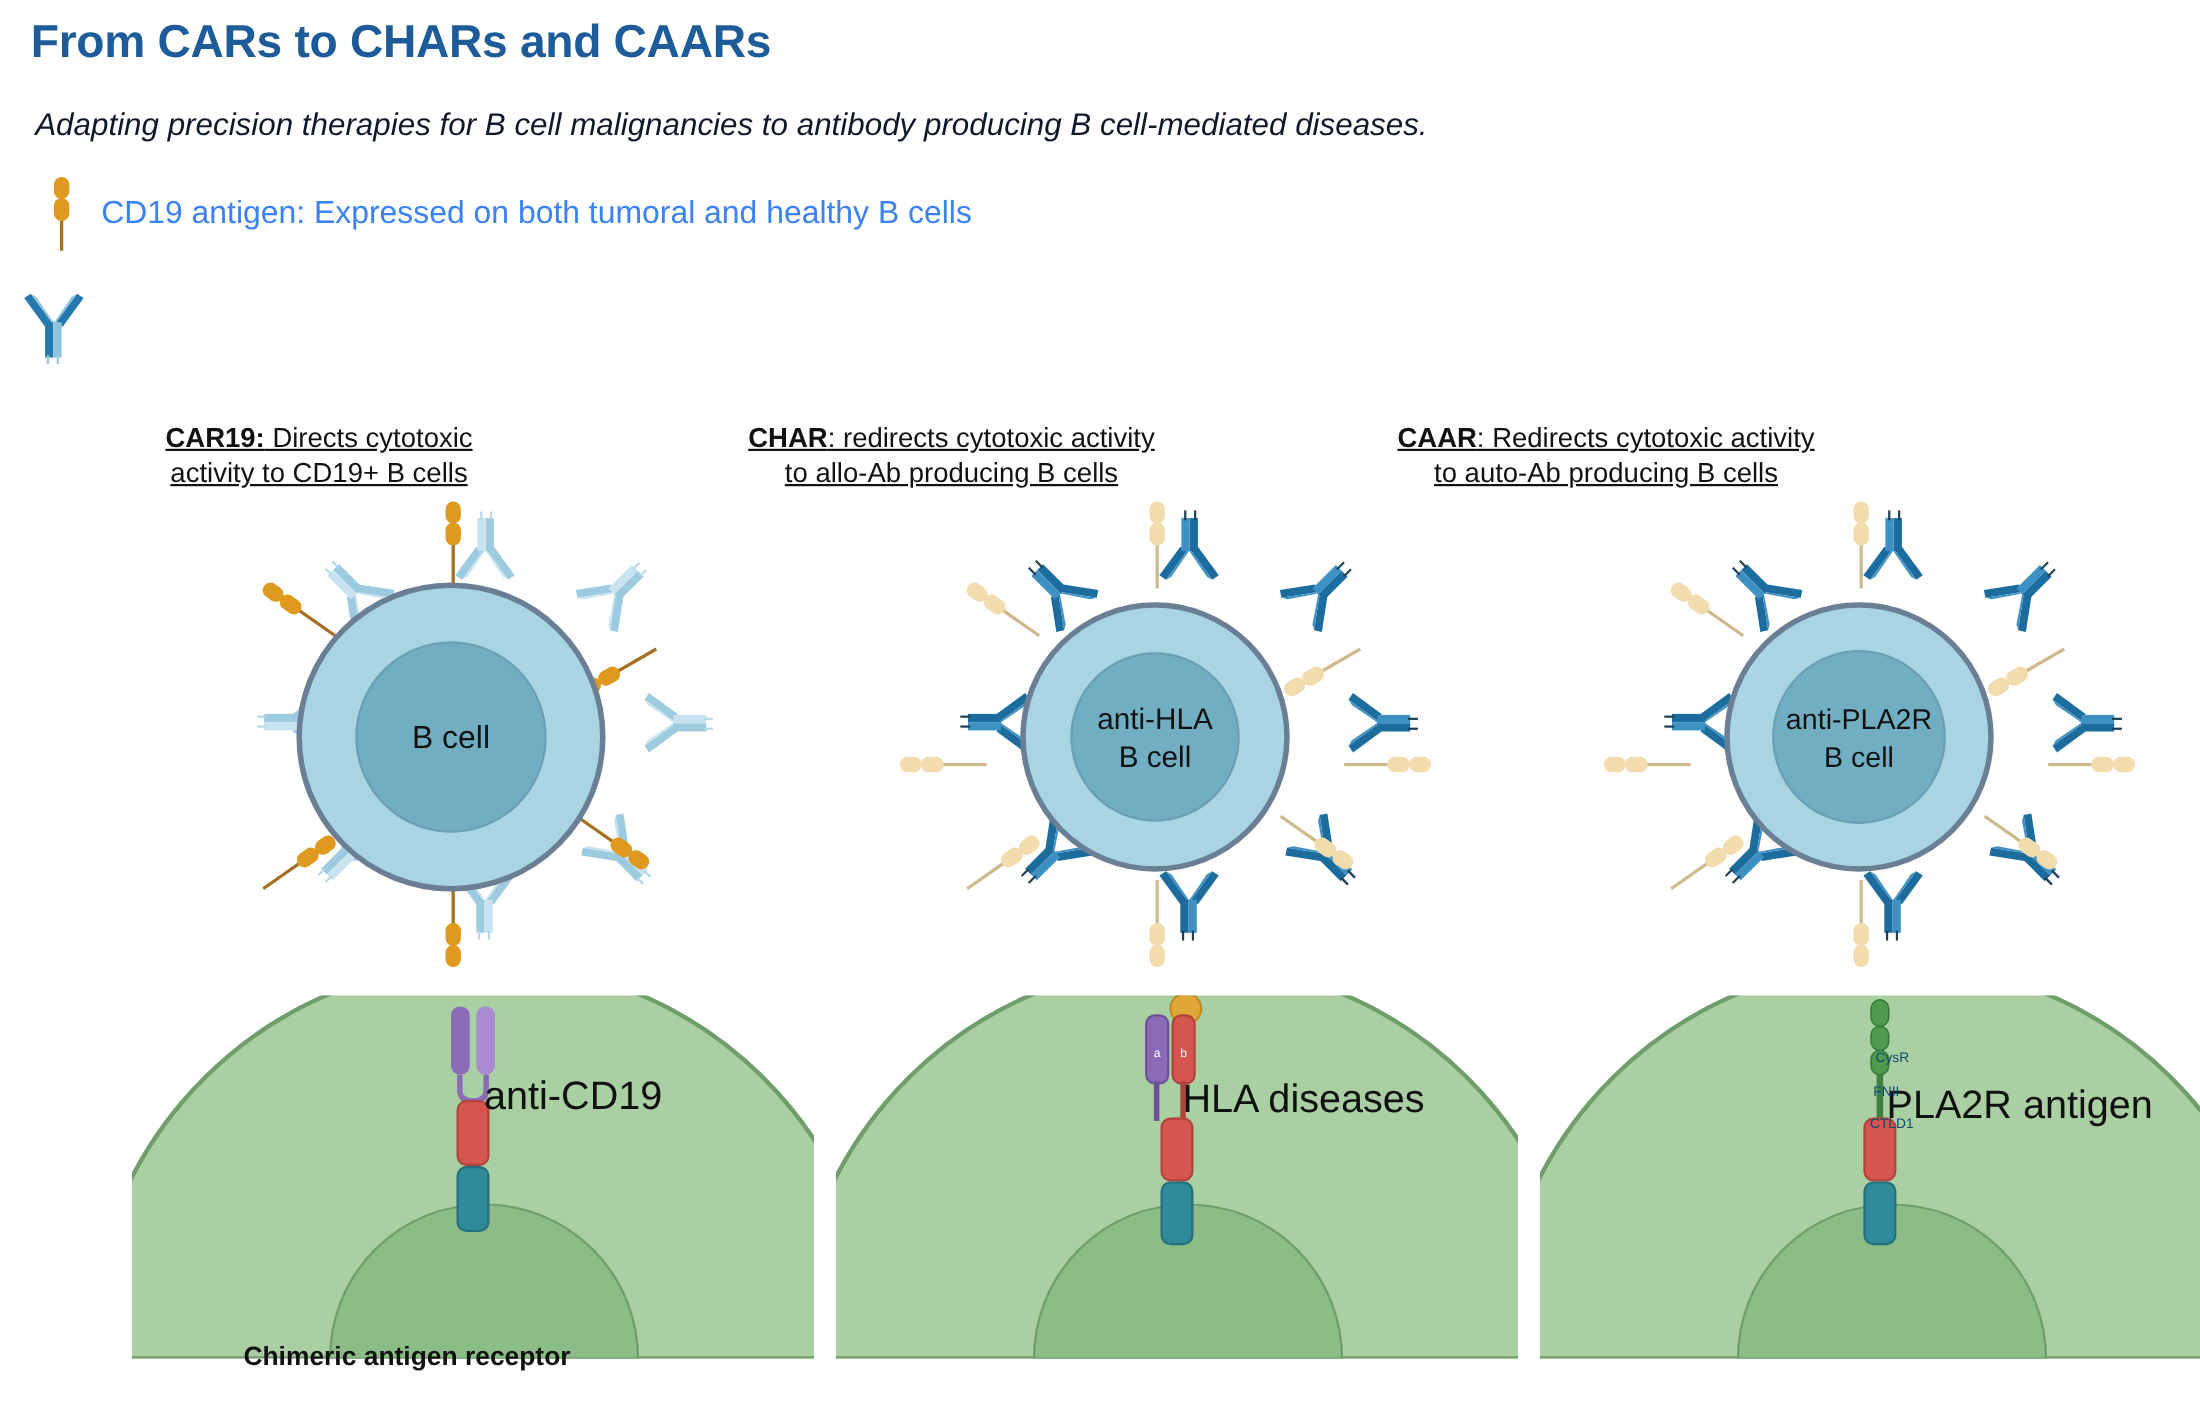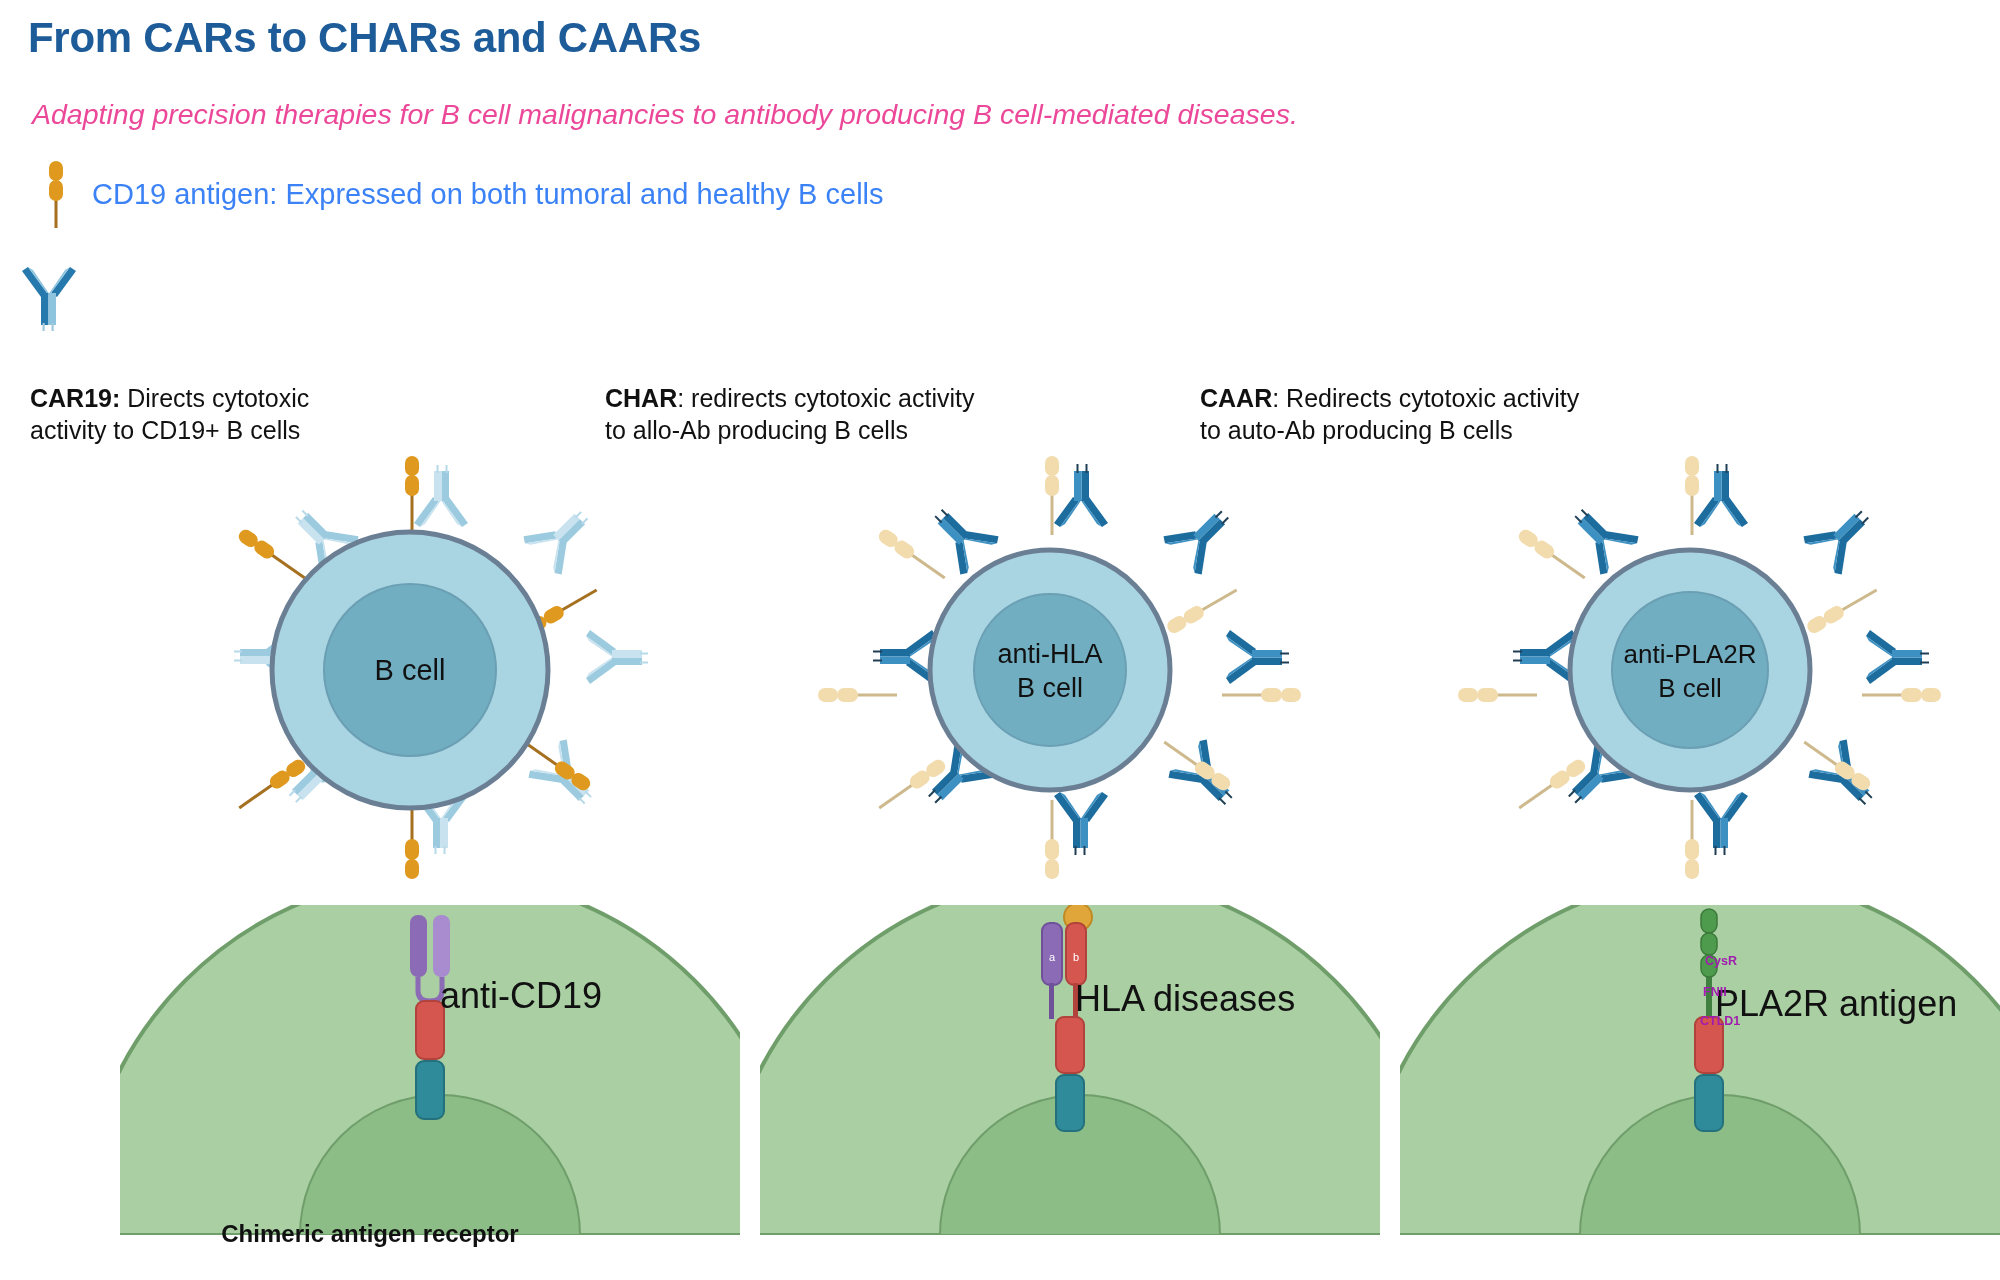--- a/index.html
+++ b/index.html
@@ -23,21 +23,21 @@
     font-weight: bold;
     color: #1d5c99;
     letter-spacing: -0.3px;
     white-space: nowrap;
   }
   .subtitle {
     position: absolute;
     left: 32px; top: 98px;
     font-size: 28.5px;
     font-style: italic;
-    color: #ec4899;
+    color: #0f172a;
     white-space: nowrap;
   }
 
   
   .legend-row { position: absolute; }
   .legend-text {
     position: absolute;
     font-size: 29px;
     color: #3b82f6;
     white-space: nowrap;
@@ -46,24 +46,26 @@
   #legend-row-2 { left: 0; top: 265px; width: 1900px; height: 80px; }
   #legend-cd19-text { left: 92px; top: 18px; }
   #legend-bcr-text  { left: 92px; top: 26px; }
 
   .icon-cd19-legend { position: absolute; left: 44px; top: 0px; }
   .icon-bcr-legend  { position: absolute; left: 18px; top: 0px; }
 
   
   .col-head {
     position: absolute;
+    text-align: center;
     font-size: 25px;
     color: #111;
     line-height: 1.28;
     width: 520px;
+    text-decoration: underline;
   }
   .col-head b { font-weight: bold; }
   #head-car  { left: 30px;   top: 382px; }
   #head-char { left: 605px;  top: 382px; }
   #head-caar { left: 1200px; top: 382px; }
 
   .cell-svg, .receptor-svg { position: absolute; }
 
   #cell-1 { left: 130px;  top: 455px; }
   #cell-2 { left: 770px;  top: 455px; }
@@ -91,22 +93,22 @@
     color: #111;
     white-space: nowrap;
   }
   #lbl-1 { left: 440px;  top: 975px; }
   #lbl-2 { left: 1075px; top: 978px; }
   #lbl-3 { left: 1715px; top: 983px; }
 
   .domain-label {
     position: absolute;
     font-size: 12.5px;
-    font-weight: bold;
-    color: #a21caf;
+    font-weight: normal;
+    color: #0c4a6e;
     white-space: nowrap;
   }
   #dom-cysr  { left: 1705px; top: 954px; }
   #dom-fnii  { left: 1703px; top: 985px; }
   #dom-ctld1 { left: 1700px; top: 1014px; }
 </style>
 </head>
 <body>
 
 <div id="page">

